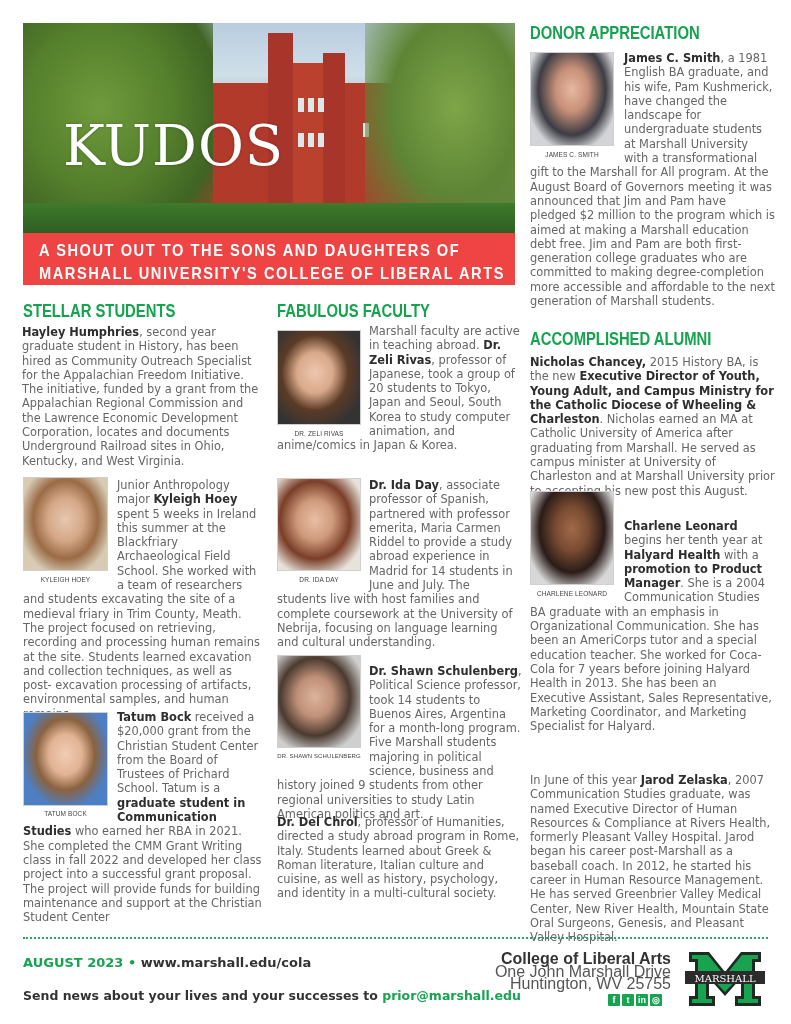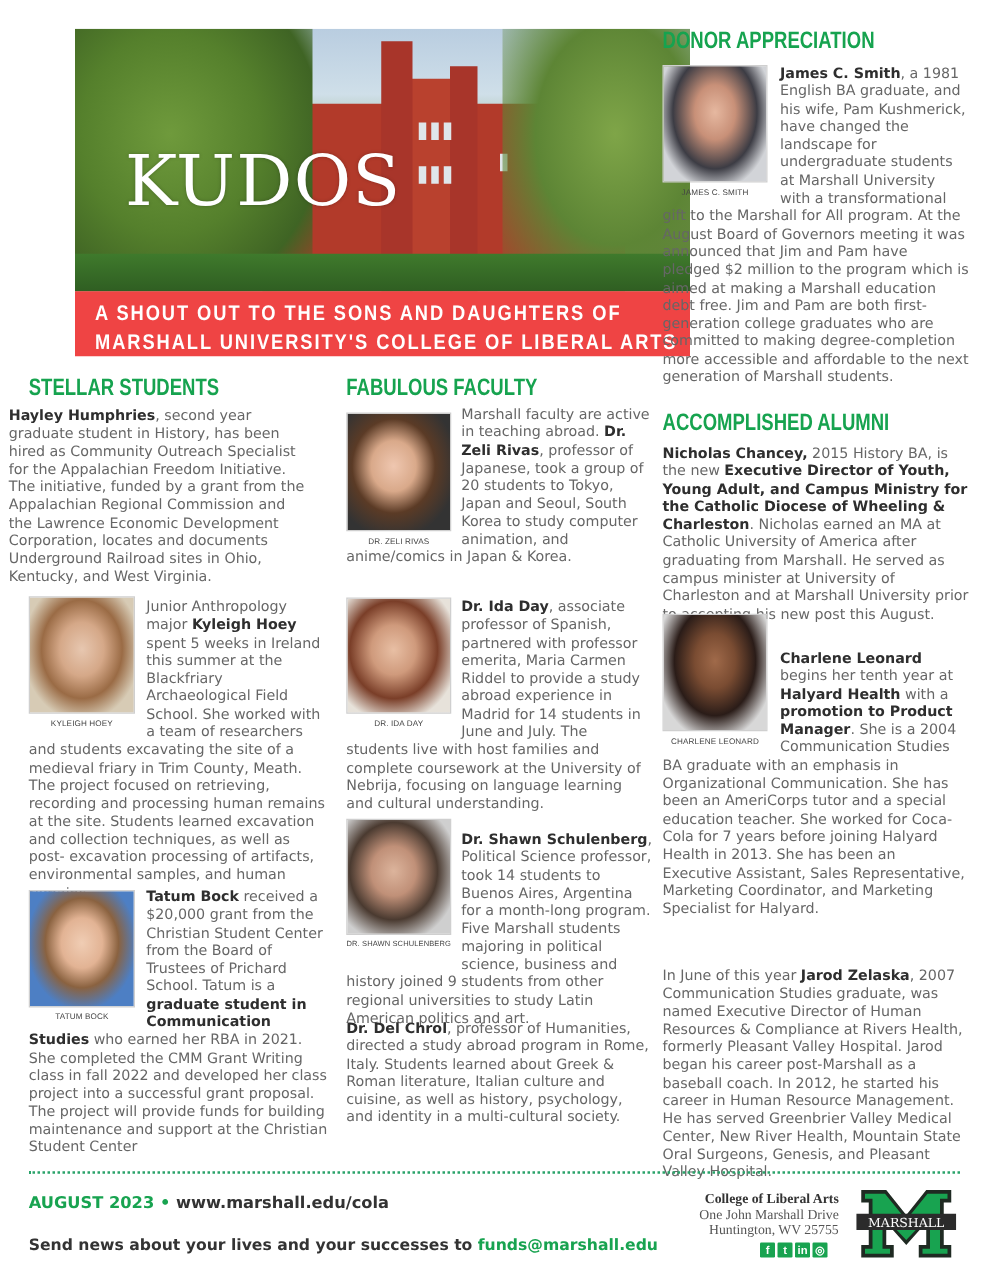--- a/index.html
+++ b/index.html
@@ -1,19 +1,19 @@
 <!DOCTYPE html>
 <html><head>
 <meta charset="utf-8">
 <style>
   * { box-sizing: border-box; margin: 0; padding: 0; }
   html, body { width: 791px; height: 1024px; background: #ffffff; overflow: hidden; }
   body { position: relative; font-family: "DejaVu Sans", sans-serif; color: #5a5a5a; }
 
-  .hero { position: absolute; left: 23px; top: 23px; width: 492px; height: 268px; overflow: hidden; margin-left: 37px; }
+  .hero { position: absolute; left: 23px; top: 23px; width: 492px; height: 268px; overflow: hidden; }
   .hero-photo { position: absolute; left: 0; top: 0; width: 492px; height: 210px;
     background: linear-gradient(180deg, #b9cde0 0%, #cfdfe9 25%, #7f9a5a 55%, #5a7a38 100%); }
   .tree-l { position: absolute; left: 0; top: 0; width: 190px; height: 210px;
     background: radial-gradient(ellipse at 40% 40%, #6f9a3c 0%, #55802c 45%, #3f6424 75%, rgba(63,100,36,0) 100%); }
   .tree-r { position: absolute; right: 0; top: 0; width: 150px; height: 210px;
     background: radial-gradient(ellipse at 60% 40%, #7fa548 0%, #5d8535 50%, rgba(80,120,50,0) 100%); }
   .building { position: absolute; left: 150px; top: 60px; width: 290px; height: 150px; background: #b23a2a; }
   .tower { position: absolute; left: 245px; top: 10px; width: 25px; height: 200px; background: #a8352a; }
   .tower2 { position: absolute; left: 300px; top: 30px; width: 22px; height: 180px; background: #a8352a; }
   .towermid { position: absolute; left: 268px; top: 40px; width: 34px; height: 170px; background: #b9412e; }
@@ -33,21 +33,21 @@
   .text { position: absolute; font-size: 11.4px; line-height: 14.3px; color: #666666; }
   .text b { color: #2e2e2e; font-weight: bold; }
   .photo { position: absolute; border: 1px solid #cfcfcf; }
   .cap { position: absolute; font-family: "Liberation Sans", sans-serif; font-size: 6.5px; color: #444; text-align: center; letter-spacing: 0.1px; }
 
   .divider { position: absolute; left: 23px; top: 937px; width: 745px; border-top: 2px dotted #2aa36a; }
   .footer-date { position: absolute; left: 23px; top: 955px; font-size: 13px; font-weight: bold; color: #18a350; white-space: nowrap; }
   .footer-date span.url { color: #333; font-weight: bold; }
   .footer-send { position: absolute; left: 23px; top: 988px; font-size: 12.5px; font-weight: bold; color: #333; white-space: nowrap; }
   .footer-send .mail { color: #18a350; }
-  .addr { position: absolute; right: 120px; top: 953px; text-align: right; font-family: Liberation Serif, serif; font-size: 11px; line-height: 12.5px; color: #555; }
+  .addr { position: absolute; right: 120px; top: 953px; text-align: right; font-family: Liberation Sans, sans-serif; font-size: 16px; line-height: 12.5px; color: #555; }
   .addr .name { font-weight: bold; color: #333; }
   .social { position: absolute; left: 608px; top: 994px; display: flex; gap: 2px; }
   .social span { display: inline-block; width: 12px; height: 12px; background: #18a350; color: #fff; font-size: 9px; line-height: 12px; text-align: center; font-weight: bold; border-radius: 1px; font-family: "Liberation Sans", sans-serif; }
   .logo { position: absolute; left: 685px; top: 950px; width: 80px; height: 58px; }
 </style>
 </head>
 <body>
 
 <div class="hero">
   <div class="hero-photo">
@@ -70,21 +70,21 @@
   <div class="hero-title">
     <div>KUDOS</div>
   </div>
   <div class="hero-band">
     <div>A SHOUT OUT TO THE SONS AND DAUGHTERS OF</div>
     <div>MARSHALL UNIVERSITY'S COLLEGE OF LIBERAL ARTS</div>
   </div>
 </div>
 
 <div class="heading" style="left:23px;top:300px">STELLAR STUDENTS</div>
-<div class="text" style="left:7px;top:325px;width:240px">
+<div class="text" style="left:22px;top:325px;width:240px">
   <b>Hayley Humphries</b><span>, second year graduate student in History, has been hired as Community Outreach Specialist for the Appalachian Freedom Initiative. The initiative, funded by a grant from the Appalachian Regional Commission and the Lawrence Economic Development Corporation, locates and documents Underground Railroad sites in Ohio, Kentucky, and West Virginia.</span>
 </div>
 
 <div class="photo" style="left:23px;top:477px;width:85px;height:94px;background:radial-gradient(ellipse at 50% 45%, #e7c7b0 0%, #d5a888 30%, #9a6b45 55%, #d7cbb5 80%);"></div>
 <div class="cap" style="left:23px;top:576px;width:85px">KYLEIGH HOEY</div>
 <div class="text" style="left:23px;top:478px;width:240px">
   <span style="float:left;width:94px;height:112px"></span>
   <span>Junior Anthropology major </span><b>Kyleigh Hoey</b><span> spent 5 weeks in Ireland this summer at the Blackfriary Archaeological Field School.  She worked with a team of researchers and students excavating the site of a medieval friary in Trim County, Meath.  The project focused on retrieving, recording and processing human remains at the site. Students learned excavation and collection techniques, as well as post- excavation processing of artifacts, environmental samples, and human remains.</span>
 </div>
 
@@ -144,21 +144,21 @@
 
 <div class="text" style="left:530px;top:773px;width:245px">
   <span>In June of this year </span><b>Jarod Zelaska</b><span>, 2007 Communication Studies graduate, was named Executive Director of Human Resources &amp; Compliance at Rivers Health, formerly Pleasant Valley Hospital.  Jarod began his career post-Marshall as a baseball coach.  In 2012, he started his career in Human Resource Management.  He has served Greenbrier Valley Medical Center, New River Health, Mountain State Oral Surgeons, Genesis, and Pleasant Valley Hospital.</span>
 </div>
 
 <div class="divider"></div>
 <div class="footer-date">
   <span>AUGUST 2023</span><span> • </span><span class="url">www.marshall.edu/cola</span>
 </div>
 <div class="footer-send">
-  <span>Send news about your lives and your successes to </span><span class="mail">funds@marshall.edu</span>
+  <span>Send news about your lives and your successes to </span><span class="mail">prior@marshall.edu</span>
 </div>
 <div class="addr">
   <div class="name">College of Liberal Arts</div>
   <div>One John Marshall Drive</div>
   <div>Huntington, WV 25755</div>
 </div>
 <div class="social">
   <span>f</span>
   <span>t</span>
   <span>in</span>

